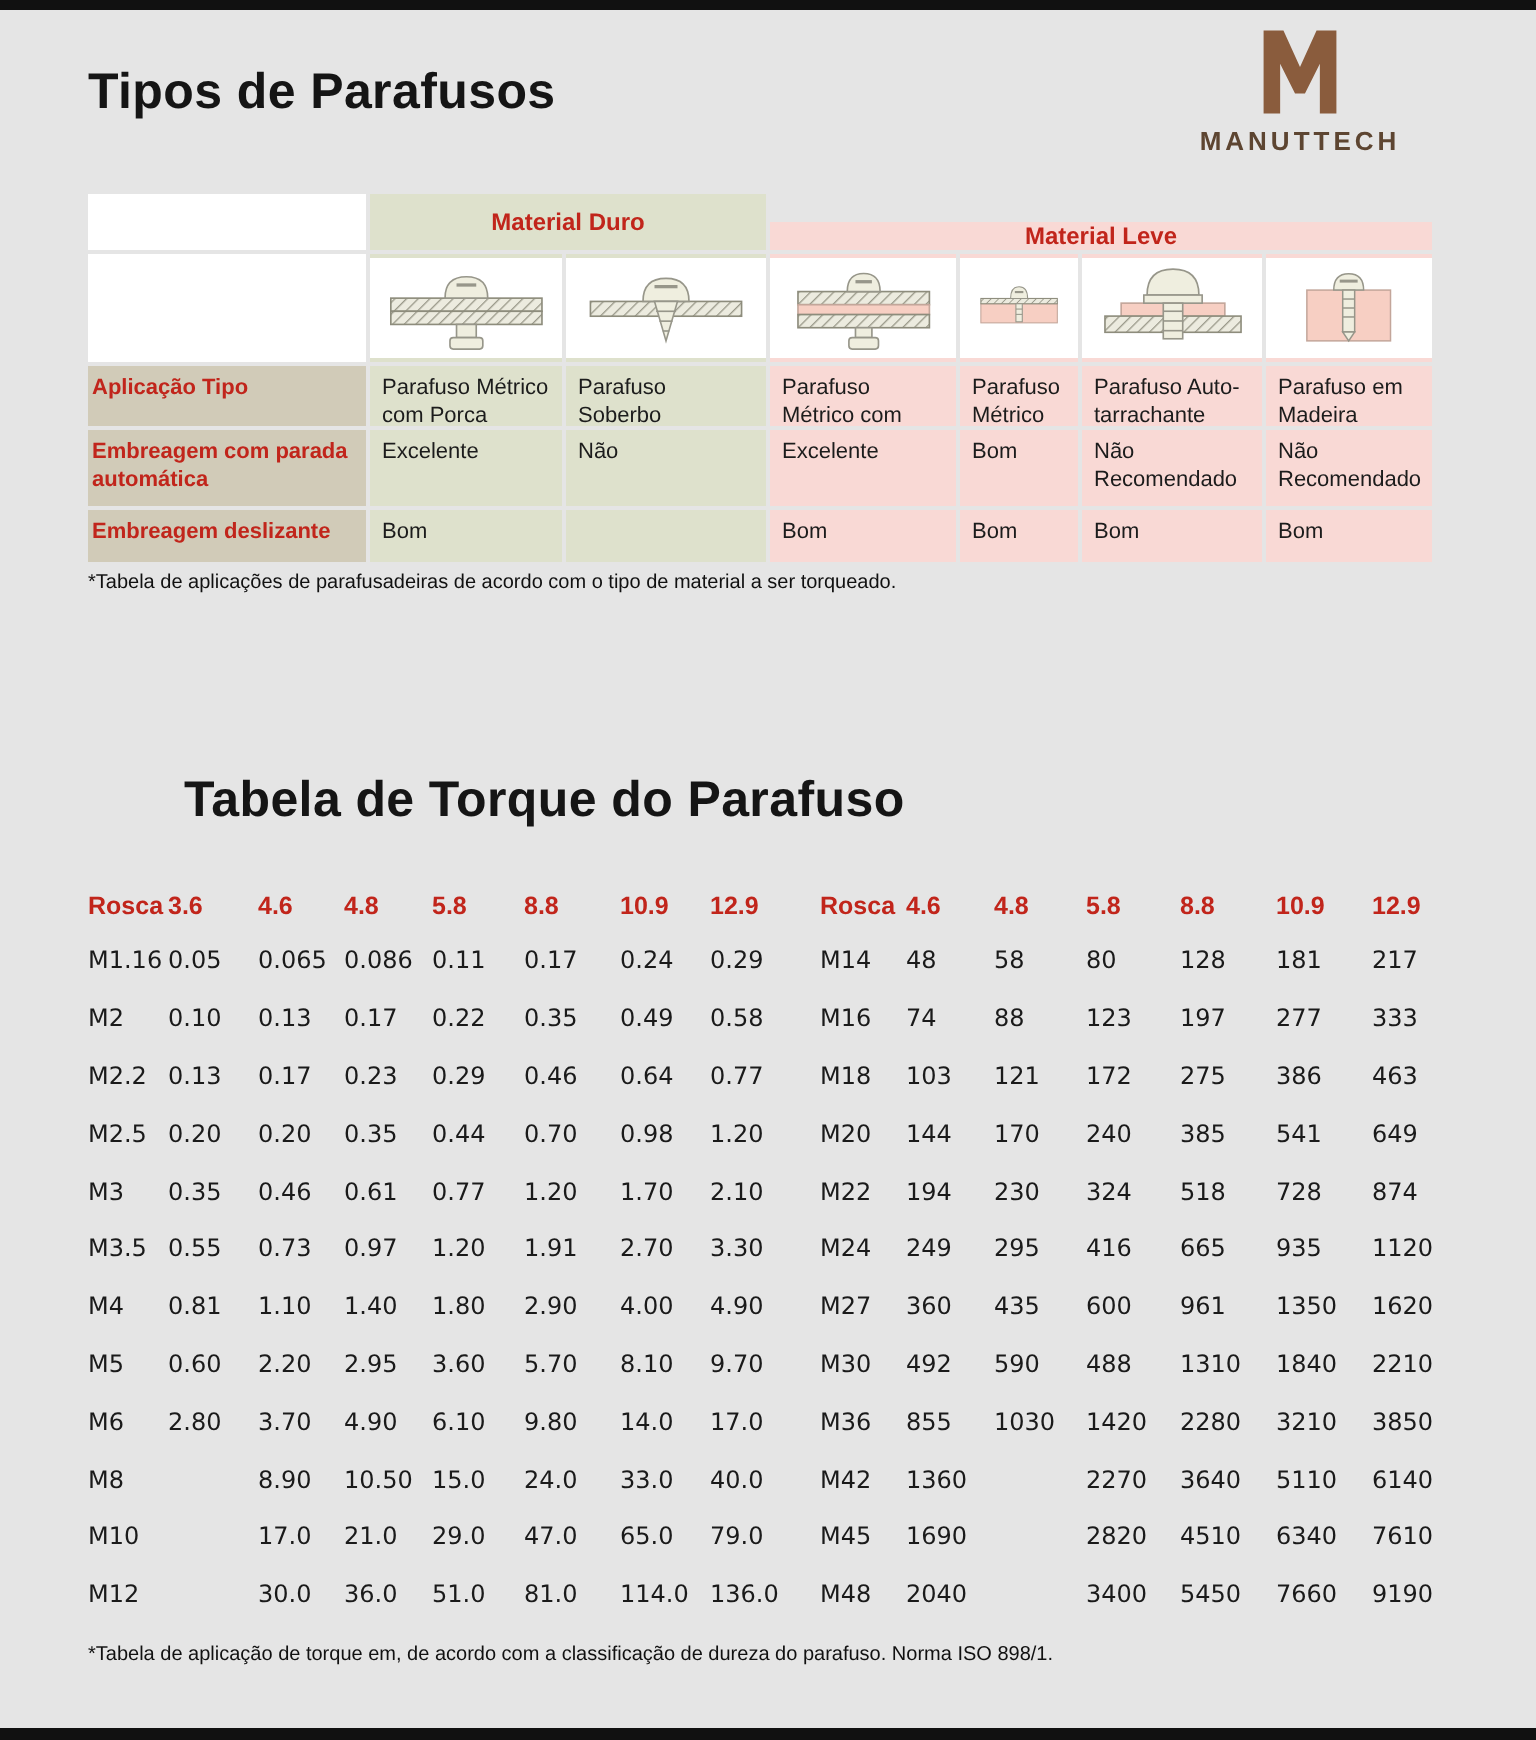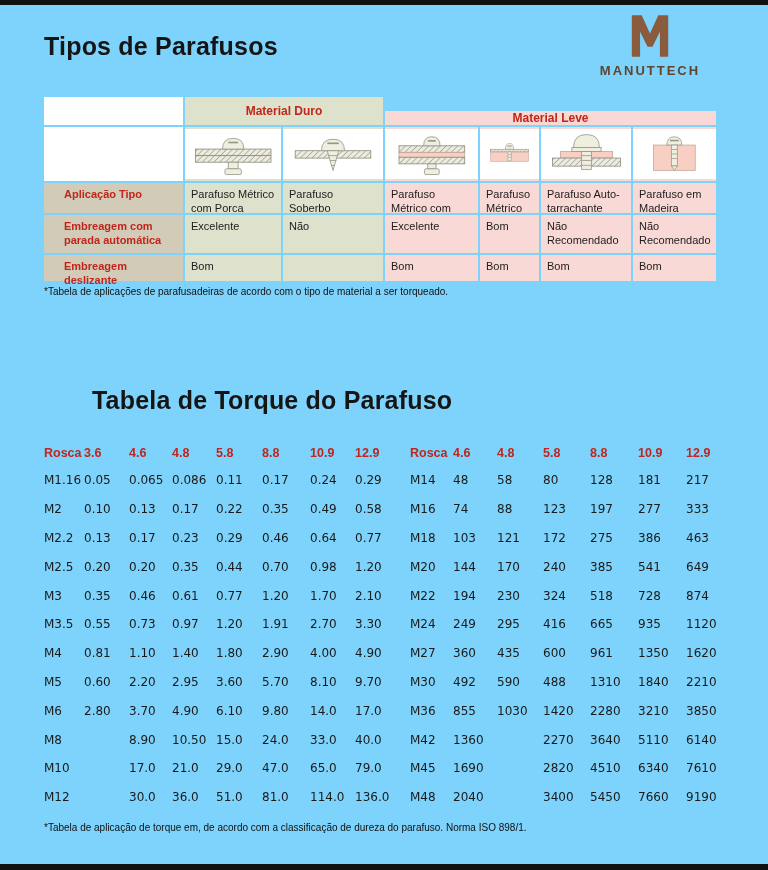--- a/index.html
+++ b/index.html
@@ -1,17 +1,17 @@
 <!DOCTYPE html>
 <html><head>
 <meta charset="utf-8">
 <style>
   html,body { margin:0; padding:0; background:#ffffff; }
   .page {
-    position:relative; width:768px; height:870px; background:#7dd3fc;
+    position:relative; width:768px; height:870px; background:#e5e5e5;
     font-family:"Liberation Sans", sans-serif; overflow:hidden;
   }
   .edge-bar { position:absolute; left:0; width:768px; height:5px; background:#111111; }
   .edge-top { top:0; }
   .edge-bottom { top:864px; height:6px; }
 
   .main-title { position:absolute; left:44px; margin:0; font-size:25px; font-weight:800; color:#151515; letter-spacing:0.2px; }
   .title-1 { top:32px; }
   .title-2 { top:386px;margin-left:48px; }
 
@@ -32,21 +32,21 @@
   .gh-duro { grid-column:2 / span 2; background:#dee1cc; }
   .gh-leve { grid-column:4 / span 4; background:#f9d9d5;margin-top:14px; }
   .corner, .img-label { background:#ffffff; }
 
   .imgcell { background:#ffffff; display:flex; align-items:center; justify-content:center; }
   .imgcell.duro { border-top:2px solid #dee1cc; border-bottom:2px solid #dee1cc; }
   .imgcell.leve { border-top:2px solid #f9d9d5; border-bottom:2px solid #f9d9d5; }
   .imgcell svg { width:90%; height:46px; }
 
   .rowlabel { background:#d1cbb8; color:#c1251b; font-weight:bold; font-size:11px;
-              padding:4px 20px; line-height:1.3; }
+              padding:4px 2px; line-height:1.3; }
   .cell { font-size:11px; color:#1c1c1c; padding:4px 6px; line-height:1.3; }
   .cell.duro { background:#dee1cc; }
   .cell.leve { background:#f9d9d5; }
 
   .footnote { position:absolute; left:44px; font-size:10px; color:#111111; }
   .footnote-1 { top:286px; }
   .footnote-2 { top:822px; }
 
   
   .torque-table { position:absolute; top:440px; border-collapse:collapse; table-layout:fixed; }

